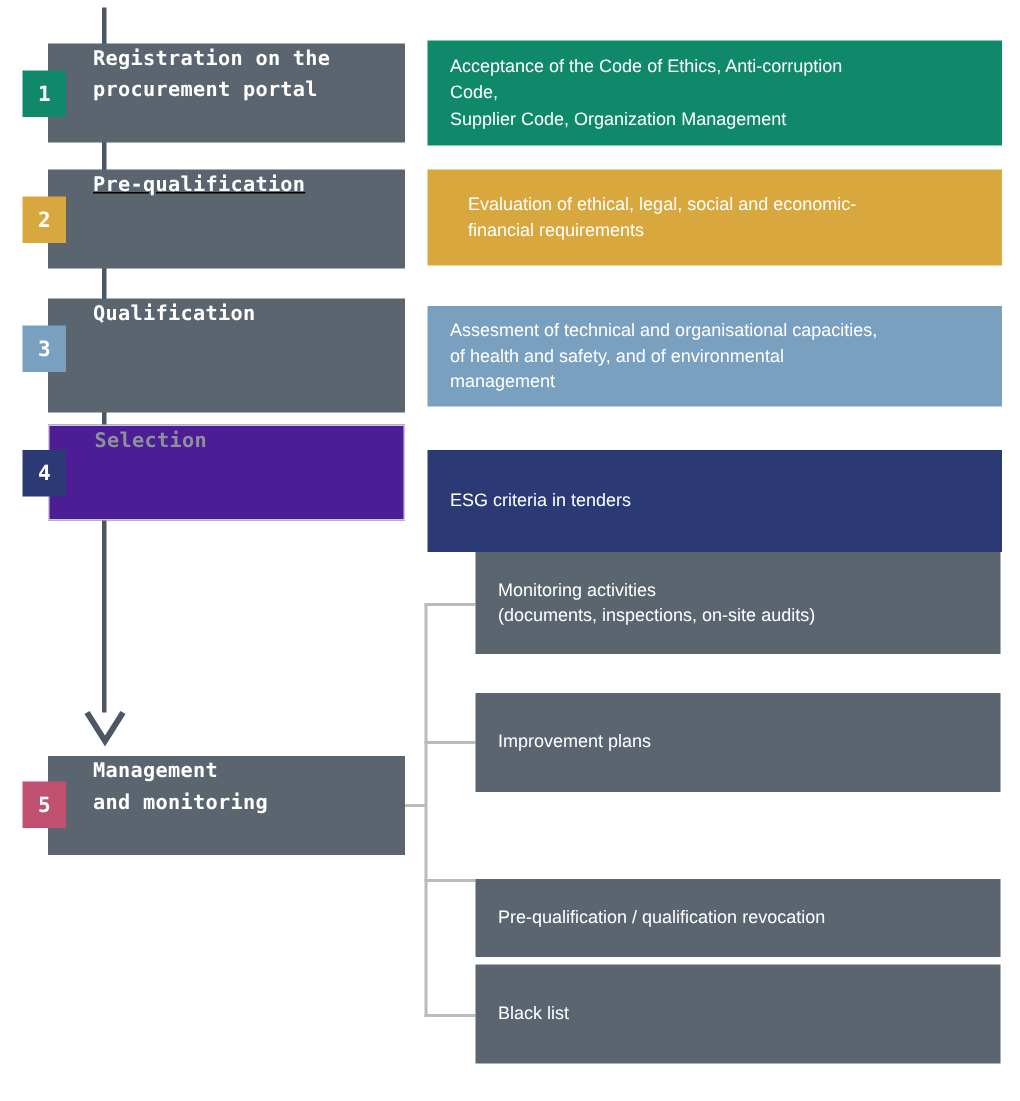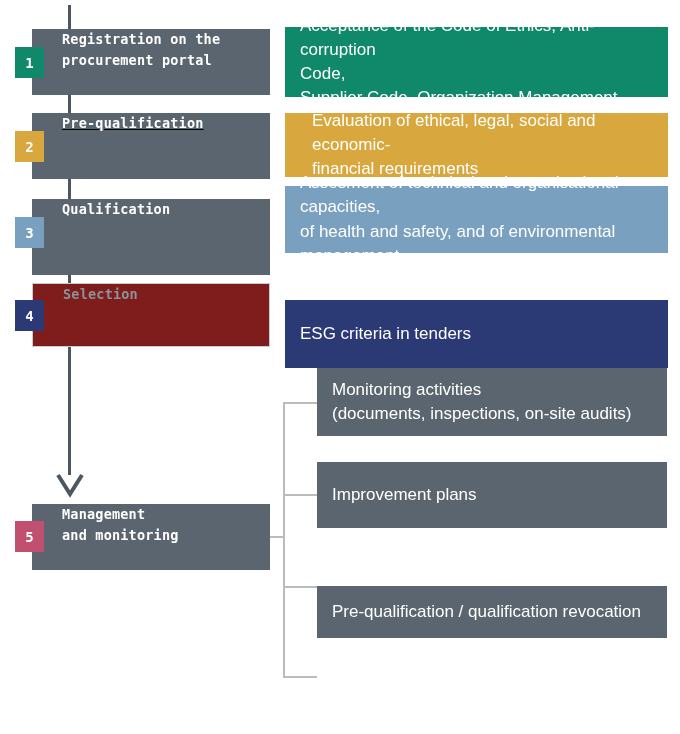--- a/index.html
+++ b/index.html
@@ -37,21 +37,21 @@
     font-family: "DejaVu Sans Mono", monospace;
     font-weight: bold;
     font-size: 13.5px;
     line-height: 1.55;
     color: #ffffff;
     padding-left: 30px;
     white-space: pre-line;
     letter-spacing: 0.2px;
   }
   .step-box.white {
-    background: #7f1d1d;
+    background: #4c1d95;
     border: 1px solid var(--box-border, #c9ccd0);
   }
   .step-box.white .step-label { color: var(--muted-text, #8b9299); }
   
   .badge {
     position: absolute;
     left: 15px; width: 29px; height: 31px;
     display: flex; align-items: center; justify-content: center;
     font-family: "DejaVu Sans Mono", monospace;
     font-weight: bold;
@@ -67,21 +67,21 @@
   
   .detail-box {
     position: absolute;
     left: 285px; width: 383px;
     display: flex; align-items: center;
     box-sizing: border-box;
     z-index: 1;
   }
   .detail-box .detail-text,
   .mon-box .detail-text {
-    font-size: 17px;
+    font-size: 12px;
     line-height: 1.42;
     color: #ffffff;
     padding-left: 15px;
     padding-right: 10px;
     white-space: pre-line;
   }
   
   .mon-box {
     position: absolute;
     left: 317px; width: 350px;
@@ -137,21 +137,21 @@
     <span class="detail-text">Evaluation of ethical, legal, social and economic-
 financial requirements</span>
   </div>
 
   <div class="step-box" style="top:199px; height:76px;">
     <span class="step-label">Qualification</span>
   </div>
   <div class="badge bg-blue" style="top:217px;">
     <span>3</span>
   </div>
-  <div class="detail-box bg-blue" style="top:186px; height:67px;">
+  <div class="detail-box bg-blue" style="top:204px; height:67px;">
     <span class="detail-text">Assesment of technical and organisational capacities,
 of health and safety, and of environmental
 management</span>
   </div>
 
   <div class="step-box white" style="top:283px; height:64px;">
     <span class="step-label">Selection</span>
   </div>
   <div class="badge bg-navy" style="top:300px;">
     <span>4</span>
@@ -171,14 +171,17 @@
   <div class="mon-box" style="top:368px; height:68px;">
     <span class="detail-text">Monitoring activities
 (documents, inspections, on-site audits)</span>
   </div>
   <div class="mon-box" style="top:462px; height:66px;">
     <span class="detail-text">Improvement plans</span>
   </div>
   <div class="mon-box" style="top:586px; height:52px;">
     <span class="detail-text">Pre-qualification / qualification revocation</span>
   </div>
+  <div class="mon-box" style="top:643px; height:66px;">
+    <span class="detail-text">Black list</span>
+  </div>
 
 </div>
 
 </body></html>

